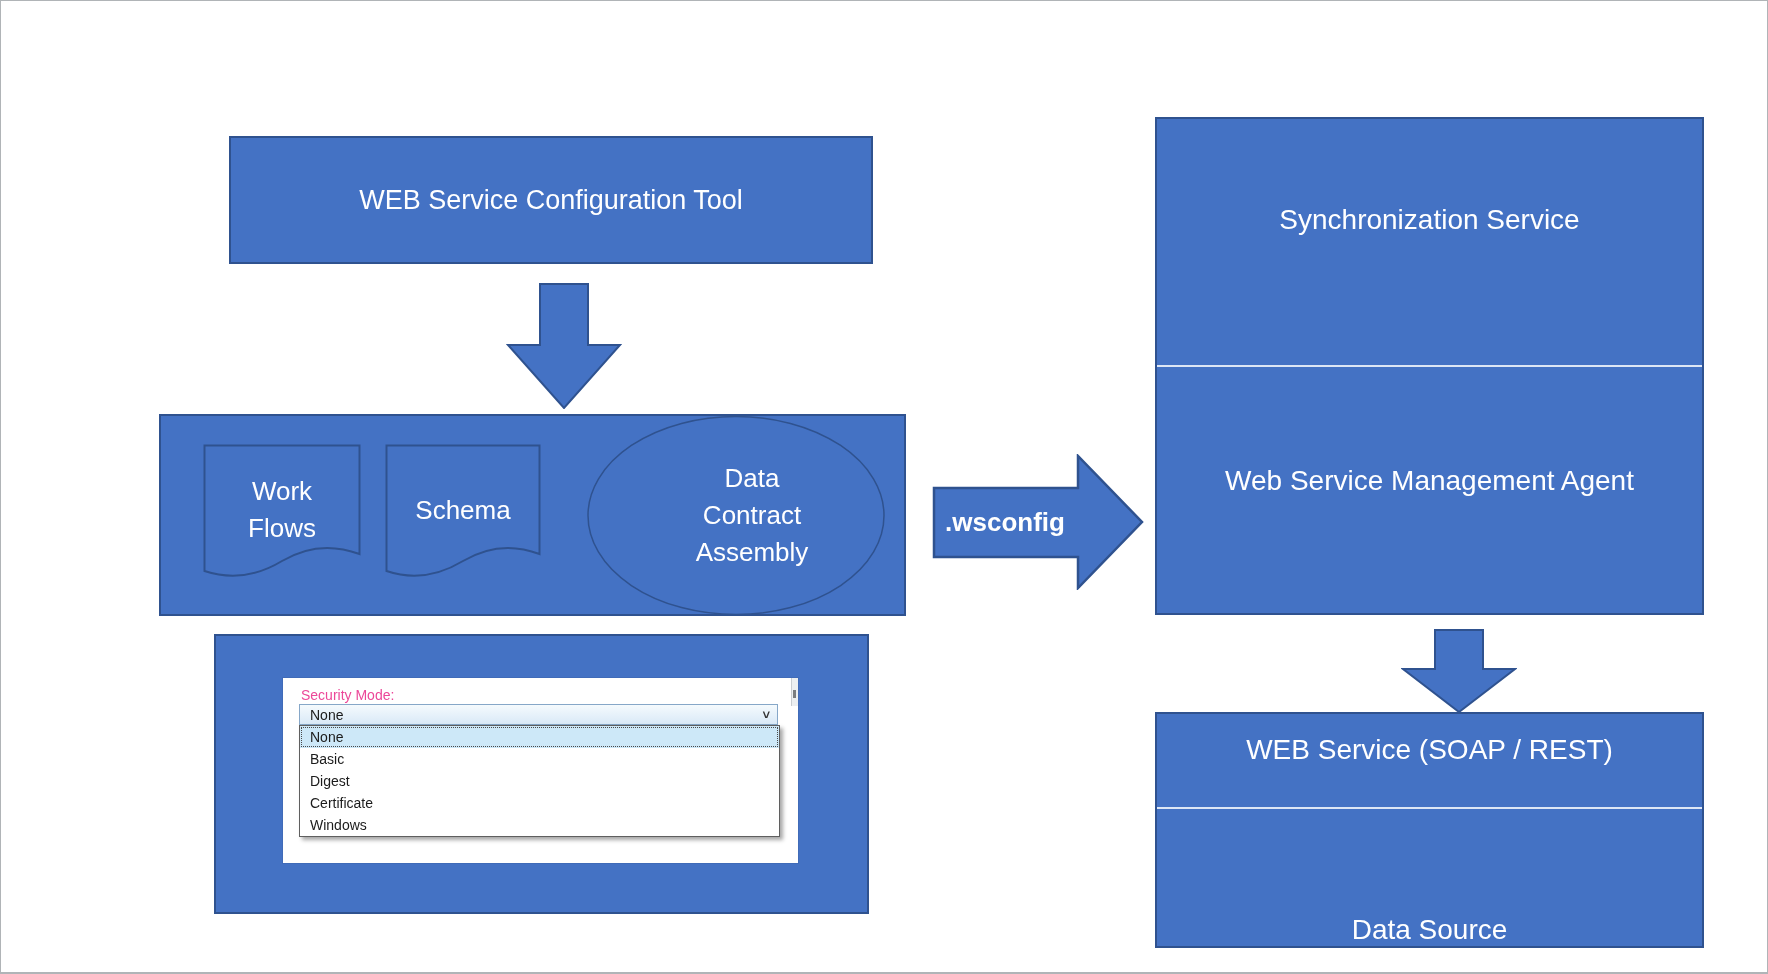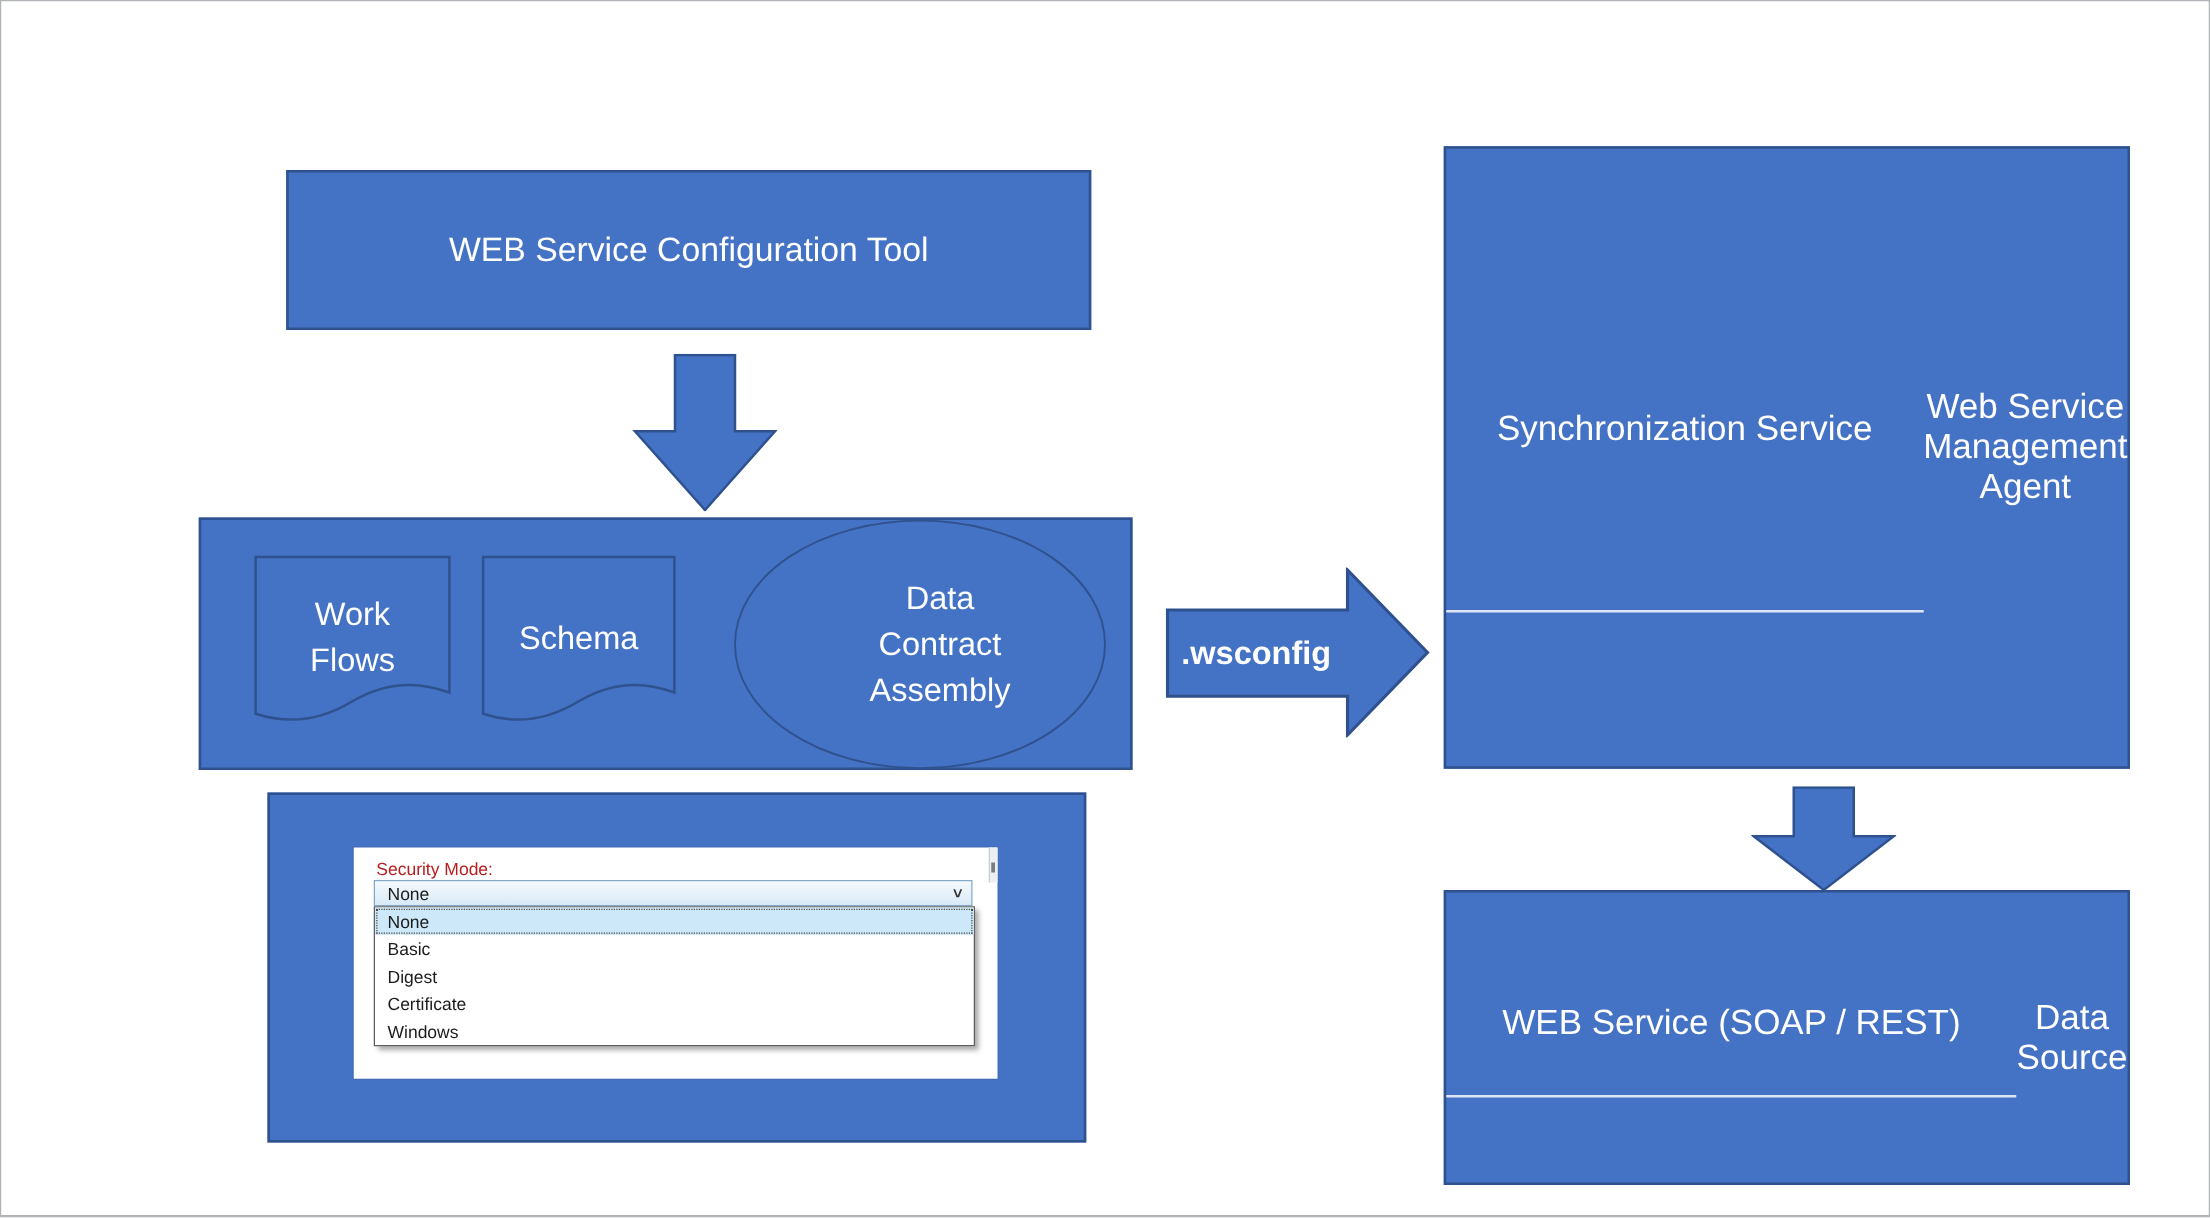--- a/index.html
+++ b/index.html
@@ -11,33 +11,33 @@
   .abs{position:absolute;box-sizing:border-box;}
   .bluebox{
     background:#4472c4;border:2px solid #2f528f;color:#ffffff;
     display:flex;align-items:center;justify-content:center;text-align:center;
   }
   .shape-label{
     position:absolute;color:#ffffff;display:flex;align-items:center;justify-content:center;
     text-align:center;pointer-events:none;
   }
   .pre{white-space:pre-line;line-height:1.42;}
-  .cellsplit{flex-direction:row;padding:0;}
+  .cellsplit{flex-direction:column;padding:0;}
   .cell{
     width:100%;display:flex;align-items:center;justify-content:center;text-align:center;
     box-sizing:border-box;
   }
   .cell-top{border-bottom:2px solid #dde6f5;}
   svg{display:block;}
   
   .dialog{
     background:#ffffff;box-shadow:0 0 0 1px rgba(0,0,0,0.06);
     font-family:"Liberation Sans","DejaVu Sans",sans-serif;
   }
-  .dlg-label{position:absolute;left:18px;top:9px;font-size:14px;color:#b91c1c;}
+  .dlg-label{position:absolute;left:18px;top:9px;font-size:14px;color:#ec4899;}
   .combo{
     position:absolute;left:16px;top:26px;width:479px;height:21px;
     background:linear-gradient(#f5fafd,#d9e9f7);border:1px solid #86a7c8;
     font-size:14px;color:#1b1b1b;display:flex;align-items:center;padding-left:10px;
     box-sizing:border-box;
   }
   .combo .chev{
     position:absolute;right:7px;top:0;height:19px;display:flex;align-items:center;
     font-size:13px;color:#333;font-weight:bold;
   }

